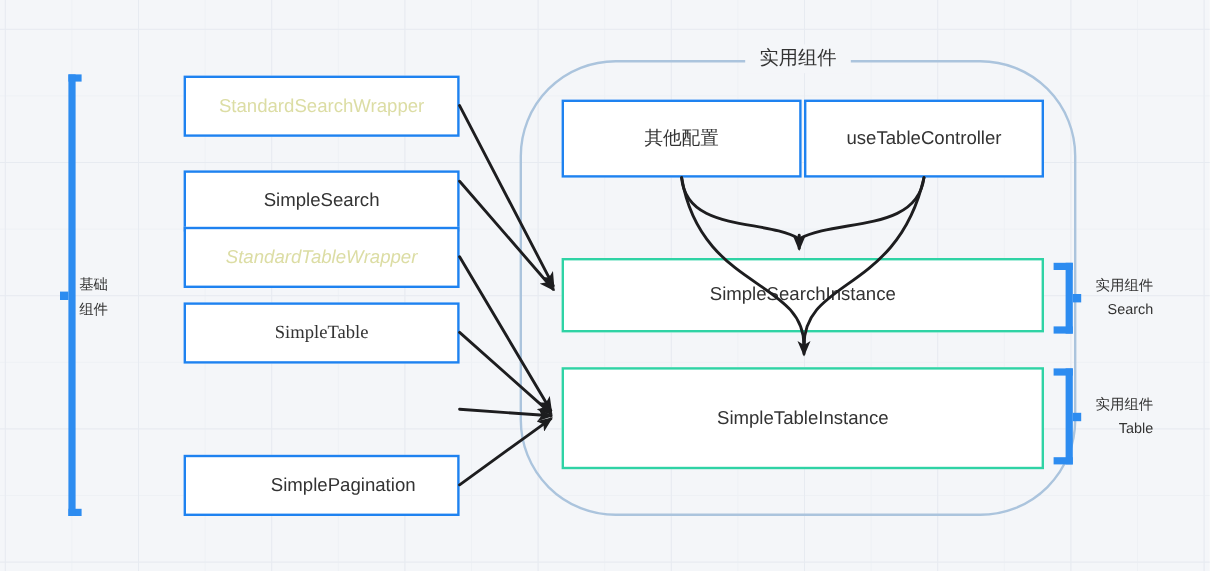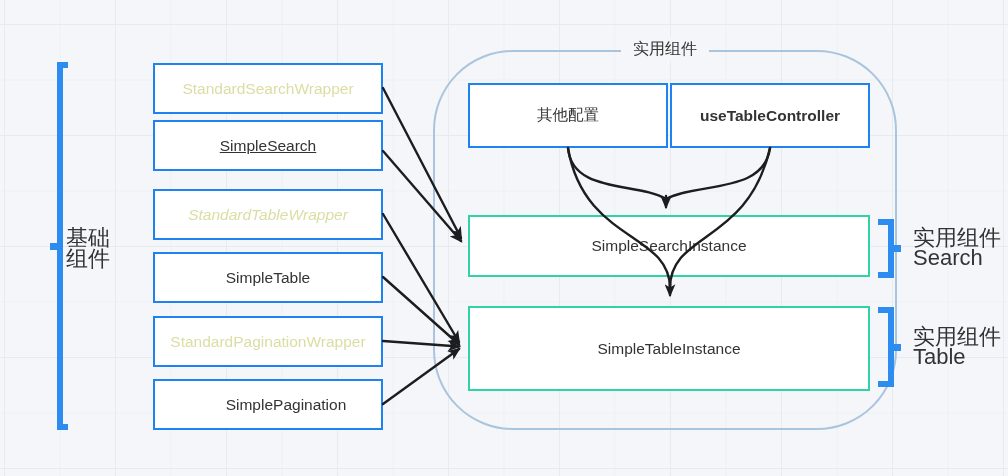--- a/index.html
+++ b/index.html
@@ -27,26 +27,26 @@
     display:flex;align-items:center;justify-content:center;
     font-size:15.5px;color:var(--text_dark,#333);
     z-index:2;
   }
   .node.blue{border:2px solid var(--node_border_blue,#1e82f0);}
   .node.green{border:2px solid var(--node_border_green,#2fd3a5);}
   .node .wrapper-style{color:var(--wrapper_text_yellow,#dcdda4);}
 
   
   .ln{left:153px;width:230px;height:51px;}
-  .ln1{top:63px;} .ln2{top:120px;text-decoration:underline;} .ln3{top:189px;font-style:italic;}
-  .ln4{top:252px;} .ln5{top:316px;} .ln6{top:379px;padding-left:36px;}
+  .ln1{top:63px;} .ln2{top:142px;} .ln3{top:189px;font-style:italic;}
+  .ln4{top:252px;font-family:Liberation Serif, serif;} .ln5{top:316px;} .ln6{top:379px;padding-left:36px;}
 
   
   .cfg{top:83px;height:65px;width:200px;}
-  .cfg1{left:468px;} .cfg2{left:670px;font-weight:bold;}
+  .cfg1{left:468px;} .cfg2{left:670px;}
   .inst{left:468px;width:402px;}
   .inst1{top:215px;height:62px;}
   .inst2{top:306px;height:85px;}
 
   
   .group-container{
     position:absolute;left:433px;top:50px;width:464px;height:380px;
     box-sizing:border-box;
     border:2px solid var(--container_border,#abc4dd);
     border-radius:80px;
@@ -83,22 +83,23 @@
   .bracket-right::before{
     content:"";position:absolute;right:-13px;top:calc(50% - 3.5px);
     width:7px;height:7px;background:var(--bracket_blue,#2d8cf0);
   }
   .br1{left:878px;top:219px;height:59px;}
   .br2{left:878px;top:307px;height:80px;}
 
   
   .side-label{
     position:absolute;z-index:2;
-    font-size:22px;line-height:20px;color:var(--text_dark,#333);
+    font-size:12px;line-height:20px;color:var(--text_dark,#333);
     white-space:nowrap;
+    text-align:right;
   }
   .side-label span{display:block;}
   .base-label{left:66px;top:227px;line-height:21px;}
   .util-label1{left:913px;top:228px;}
   .util-label2{left:913px;top:327px;}
 
   
   .edges{
     position:absolute;left:0;top:0;width:1008px;height:476px;
     z-index:3;pointer-events:none;
@@ -124,23 +125,20 @@
     <span class="wrapper-style">StandardSearchWrapper</span>
   </div>
   <div class="node blue ln ln2">
     <span>SimpleSearch</span>
   </div>
   <div class="node blue ln ln3">
     <span class="wrapper-style">StandardTableWrapper</span>
   </div>
   <div class="node blue ln ln4">
     <span>SimpleTable</span>
-  </div>
-  <div class="node blue ln ln5">
-    <span class="wrapper-style">StandardPaginationWrapper</span>
   </div>
   <div class="node blue ln ln6">
     <span>SimplePagination</span>
   </div>
 
   <div class="group-container"></div>
   <div class="group-title">
     <span>实用组件</span>
   </div>
 

